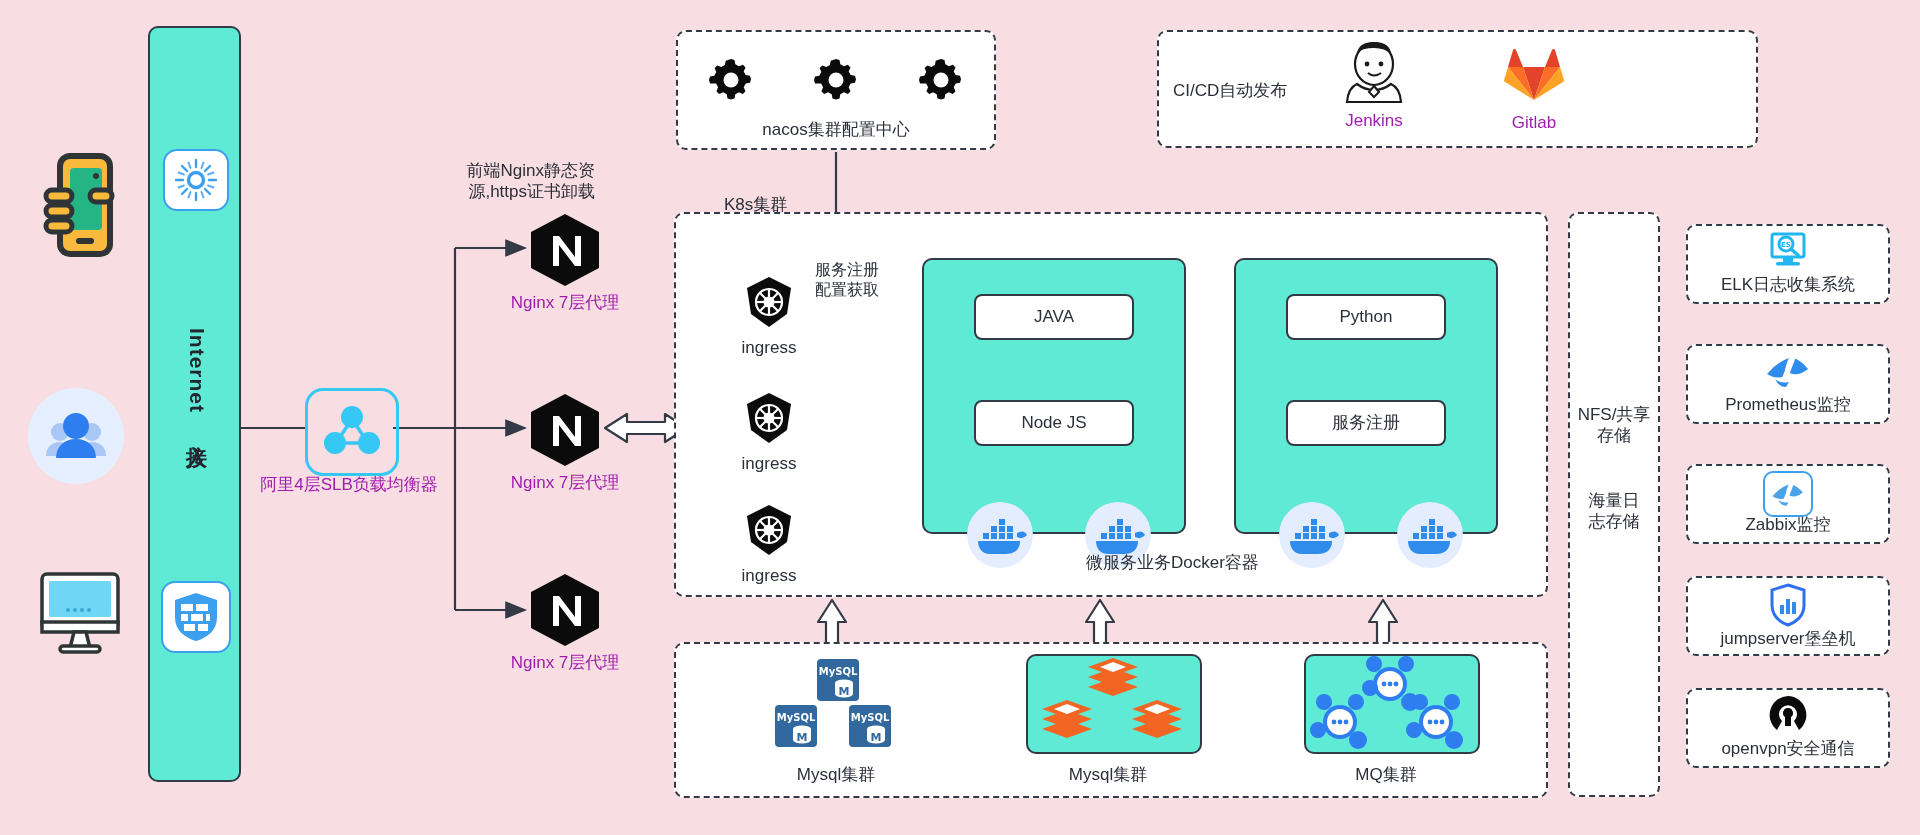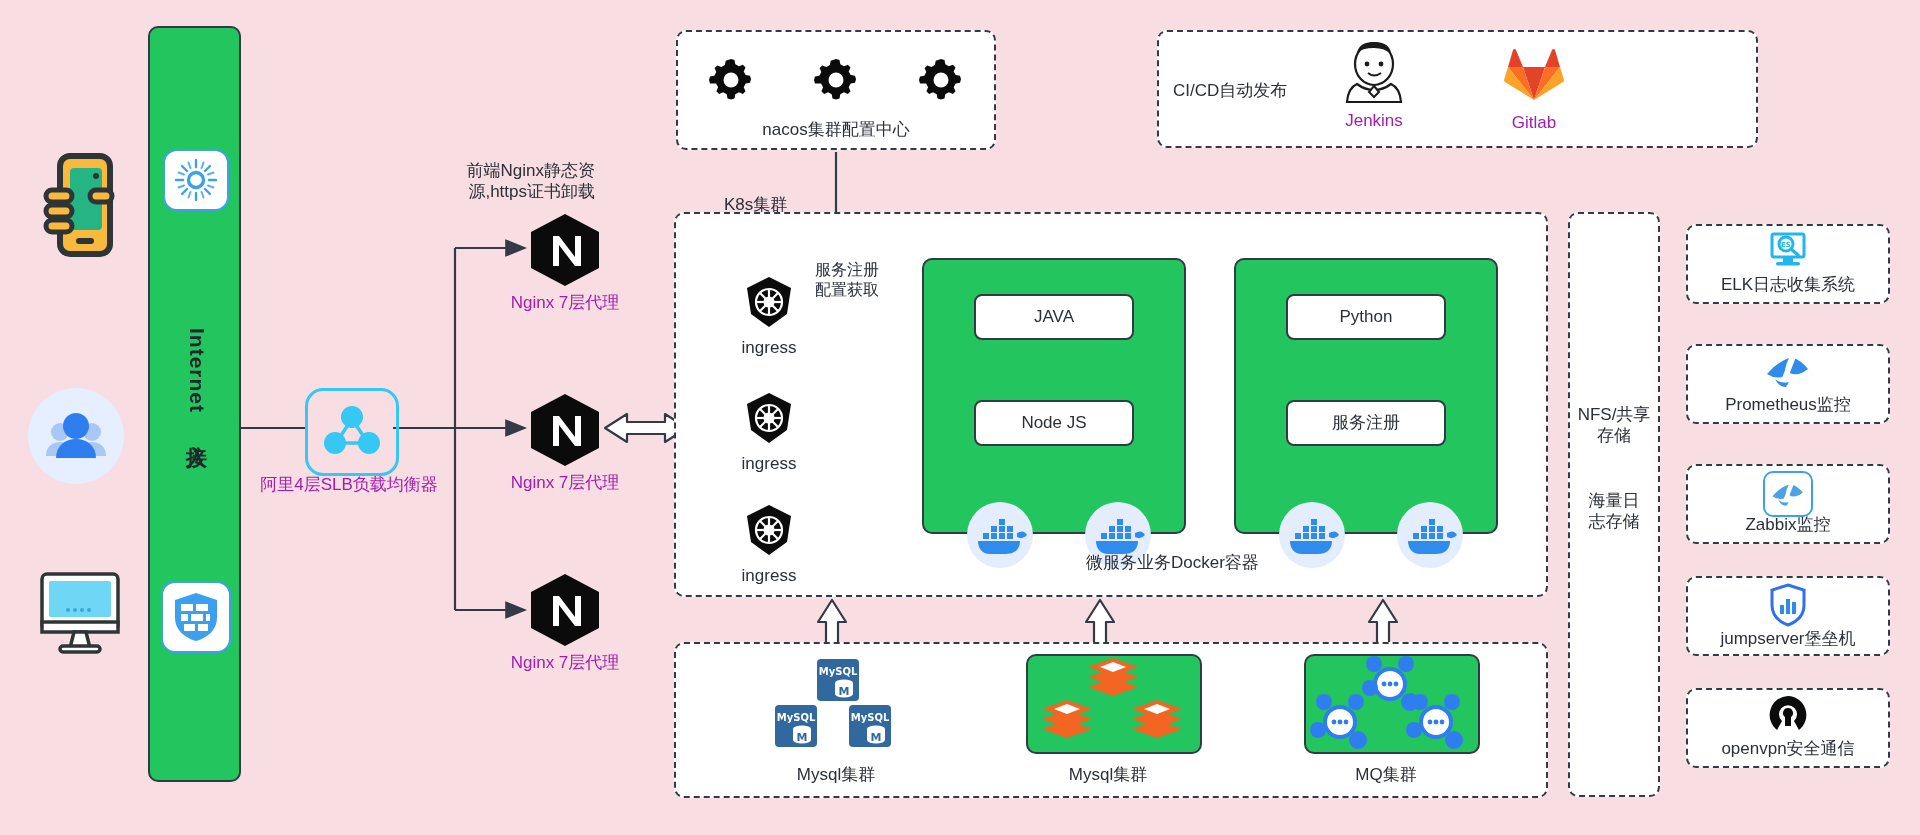--- a/index.html
+++ b/index.html
@@ -25,21 +25,21 @@
     text-align: center;
     line-height: 1.25;
     white-space: pre-line;
     pointer-events: none;
   }
 
   
   .solid-box {
     border: 2.2px solid #333a45;
     border-radius: 10px;
-    background: #22c55e;
+    background: #5eead4;
     text-decoration: underline;
   }
   .dashed-box {
     border: 2.4px dashed #333a45;
     border-radius: 10px;
     background: #ffffff;
   }
   .inner-solid {
     border: 2.2px solid #333a45;
     border-radius: 8px;

